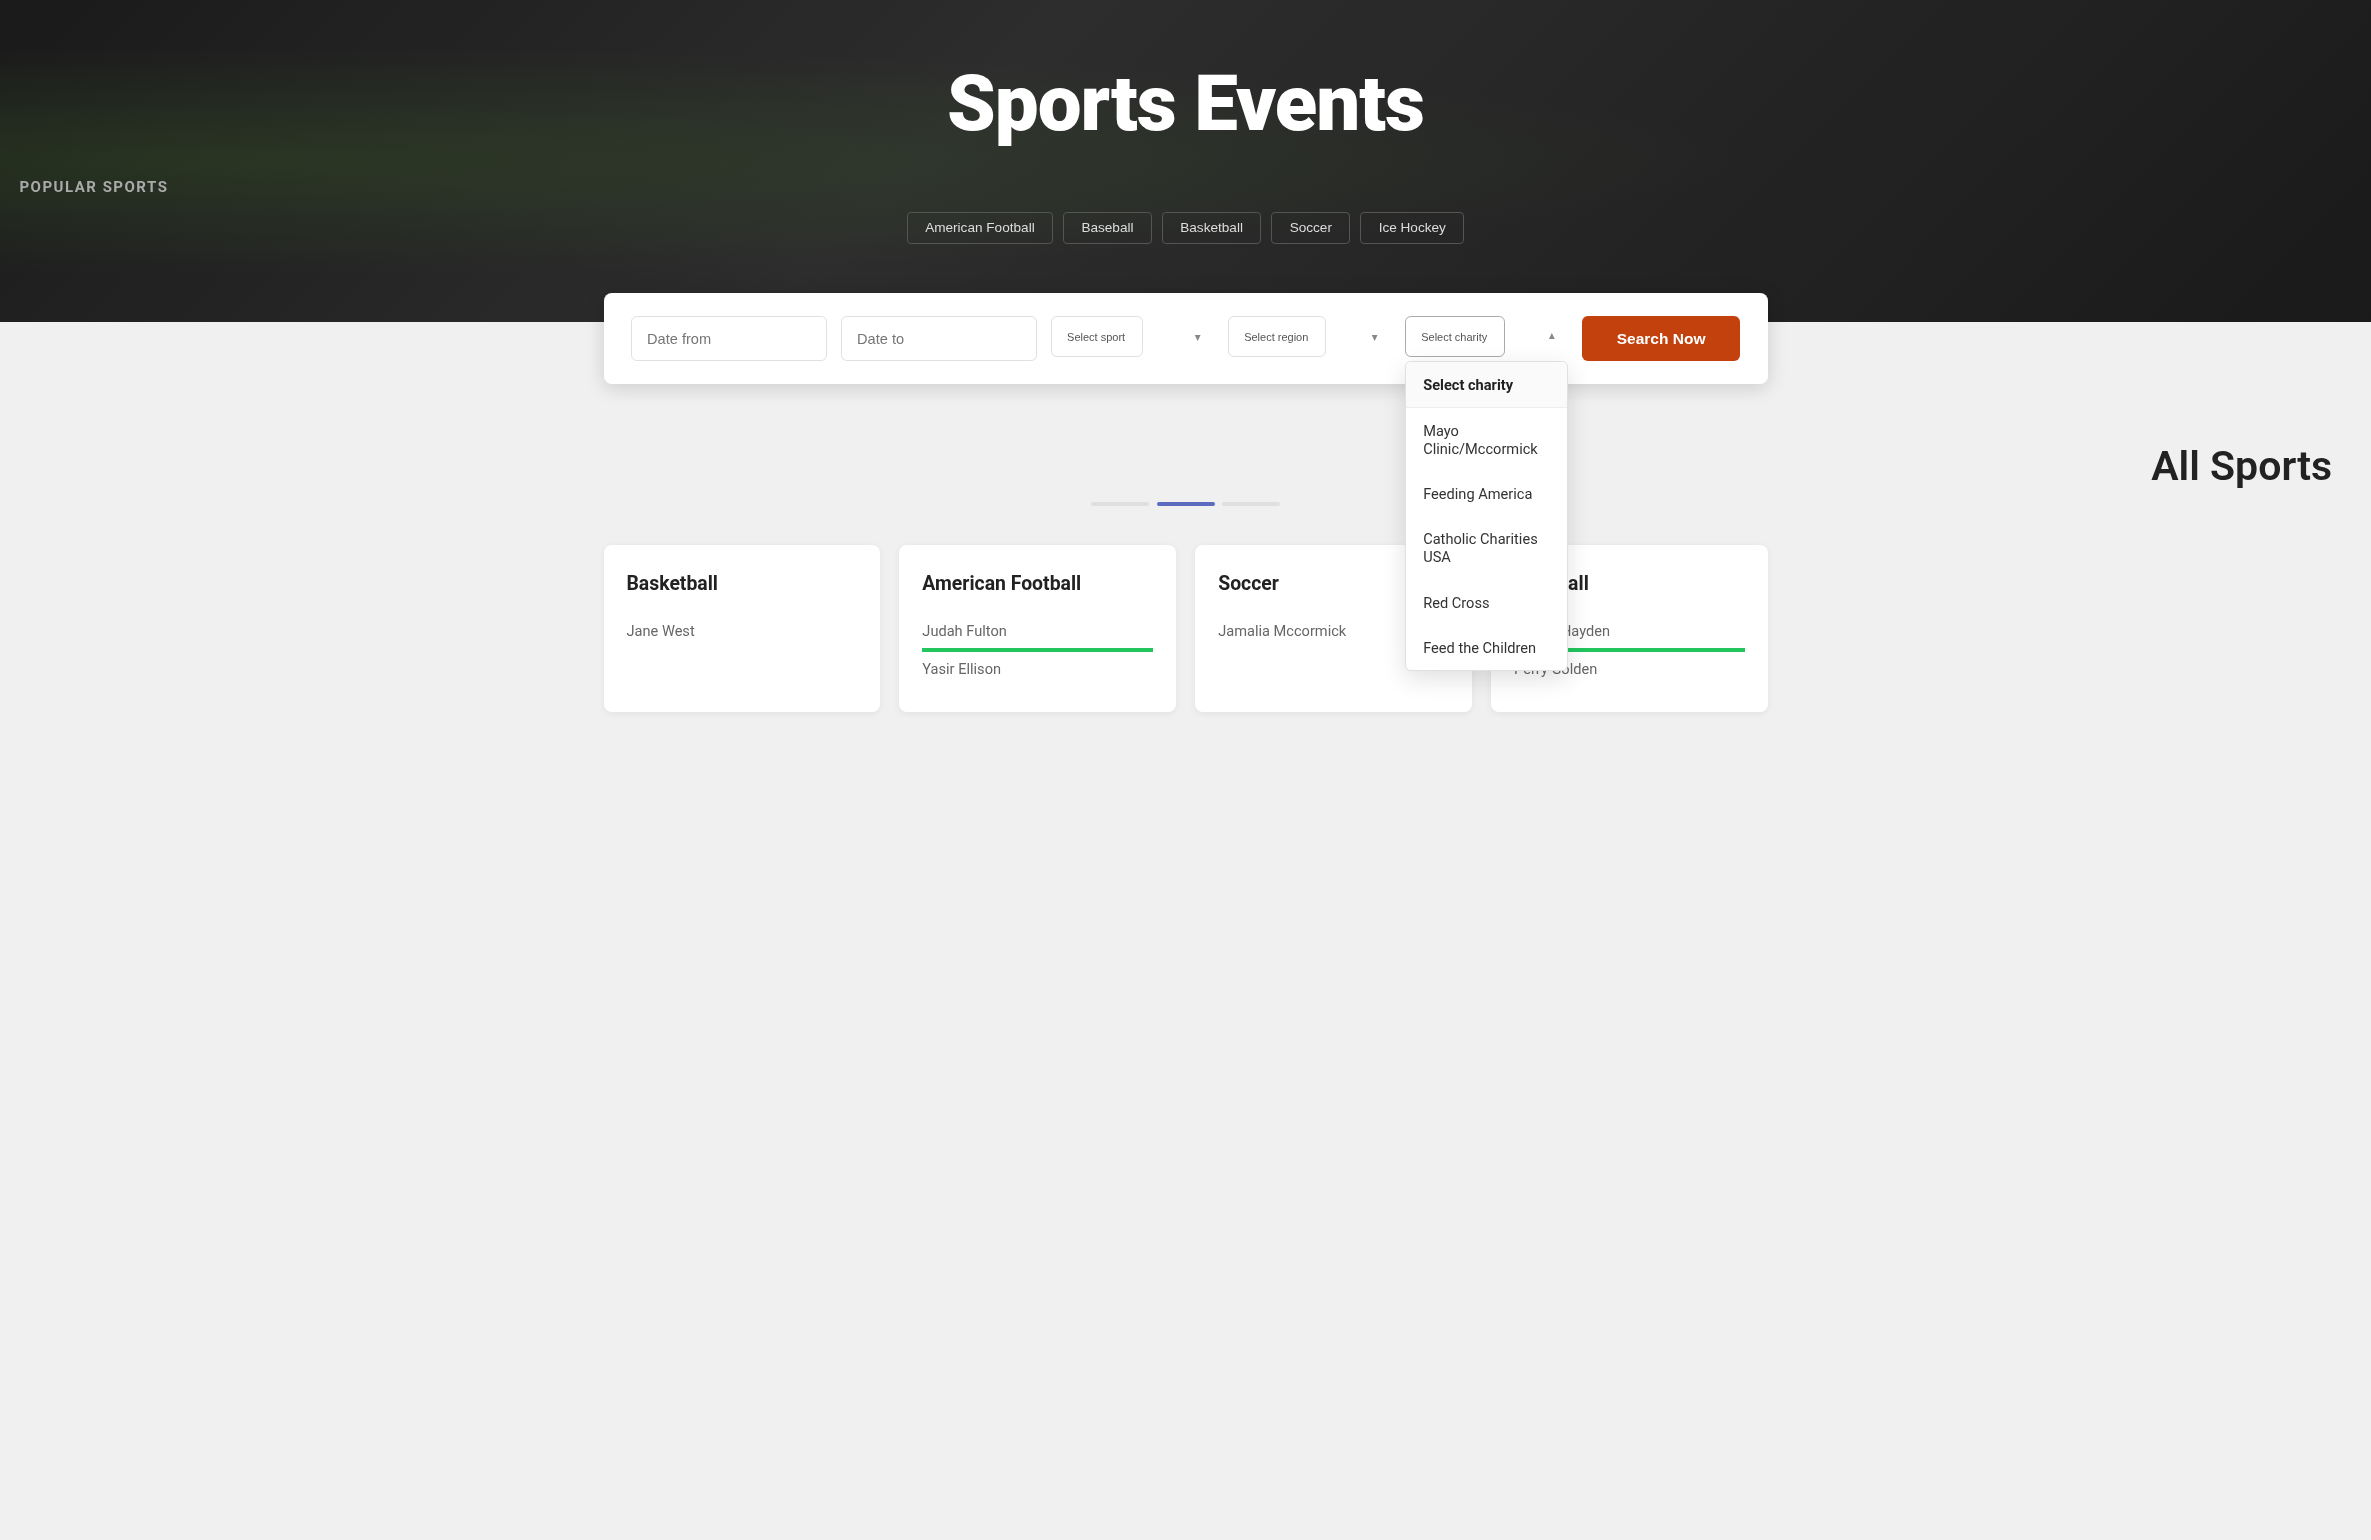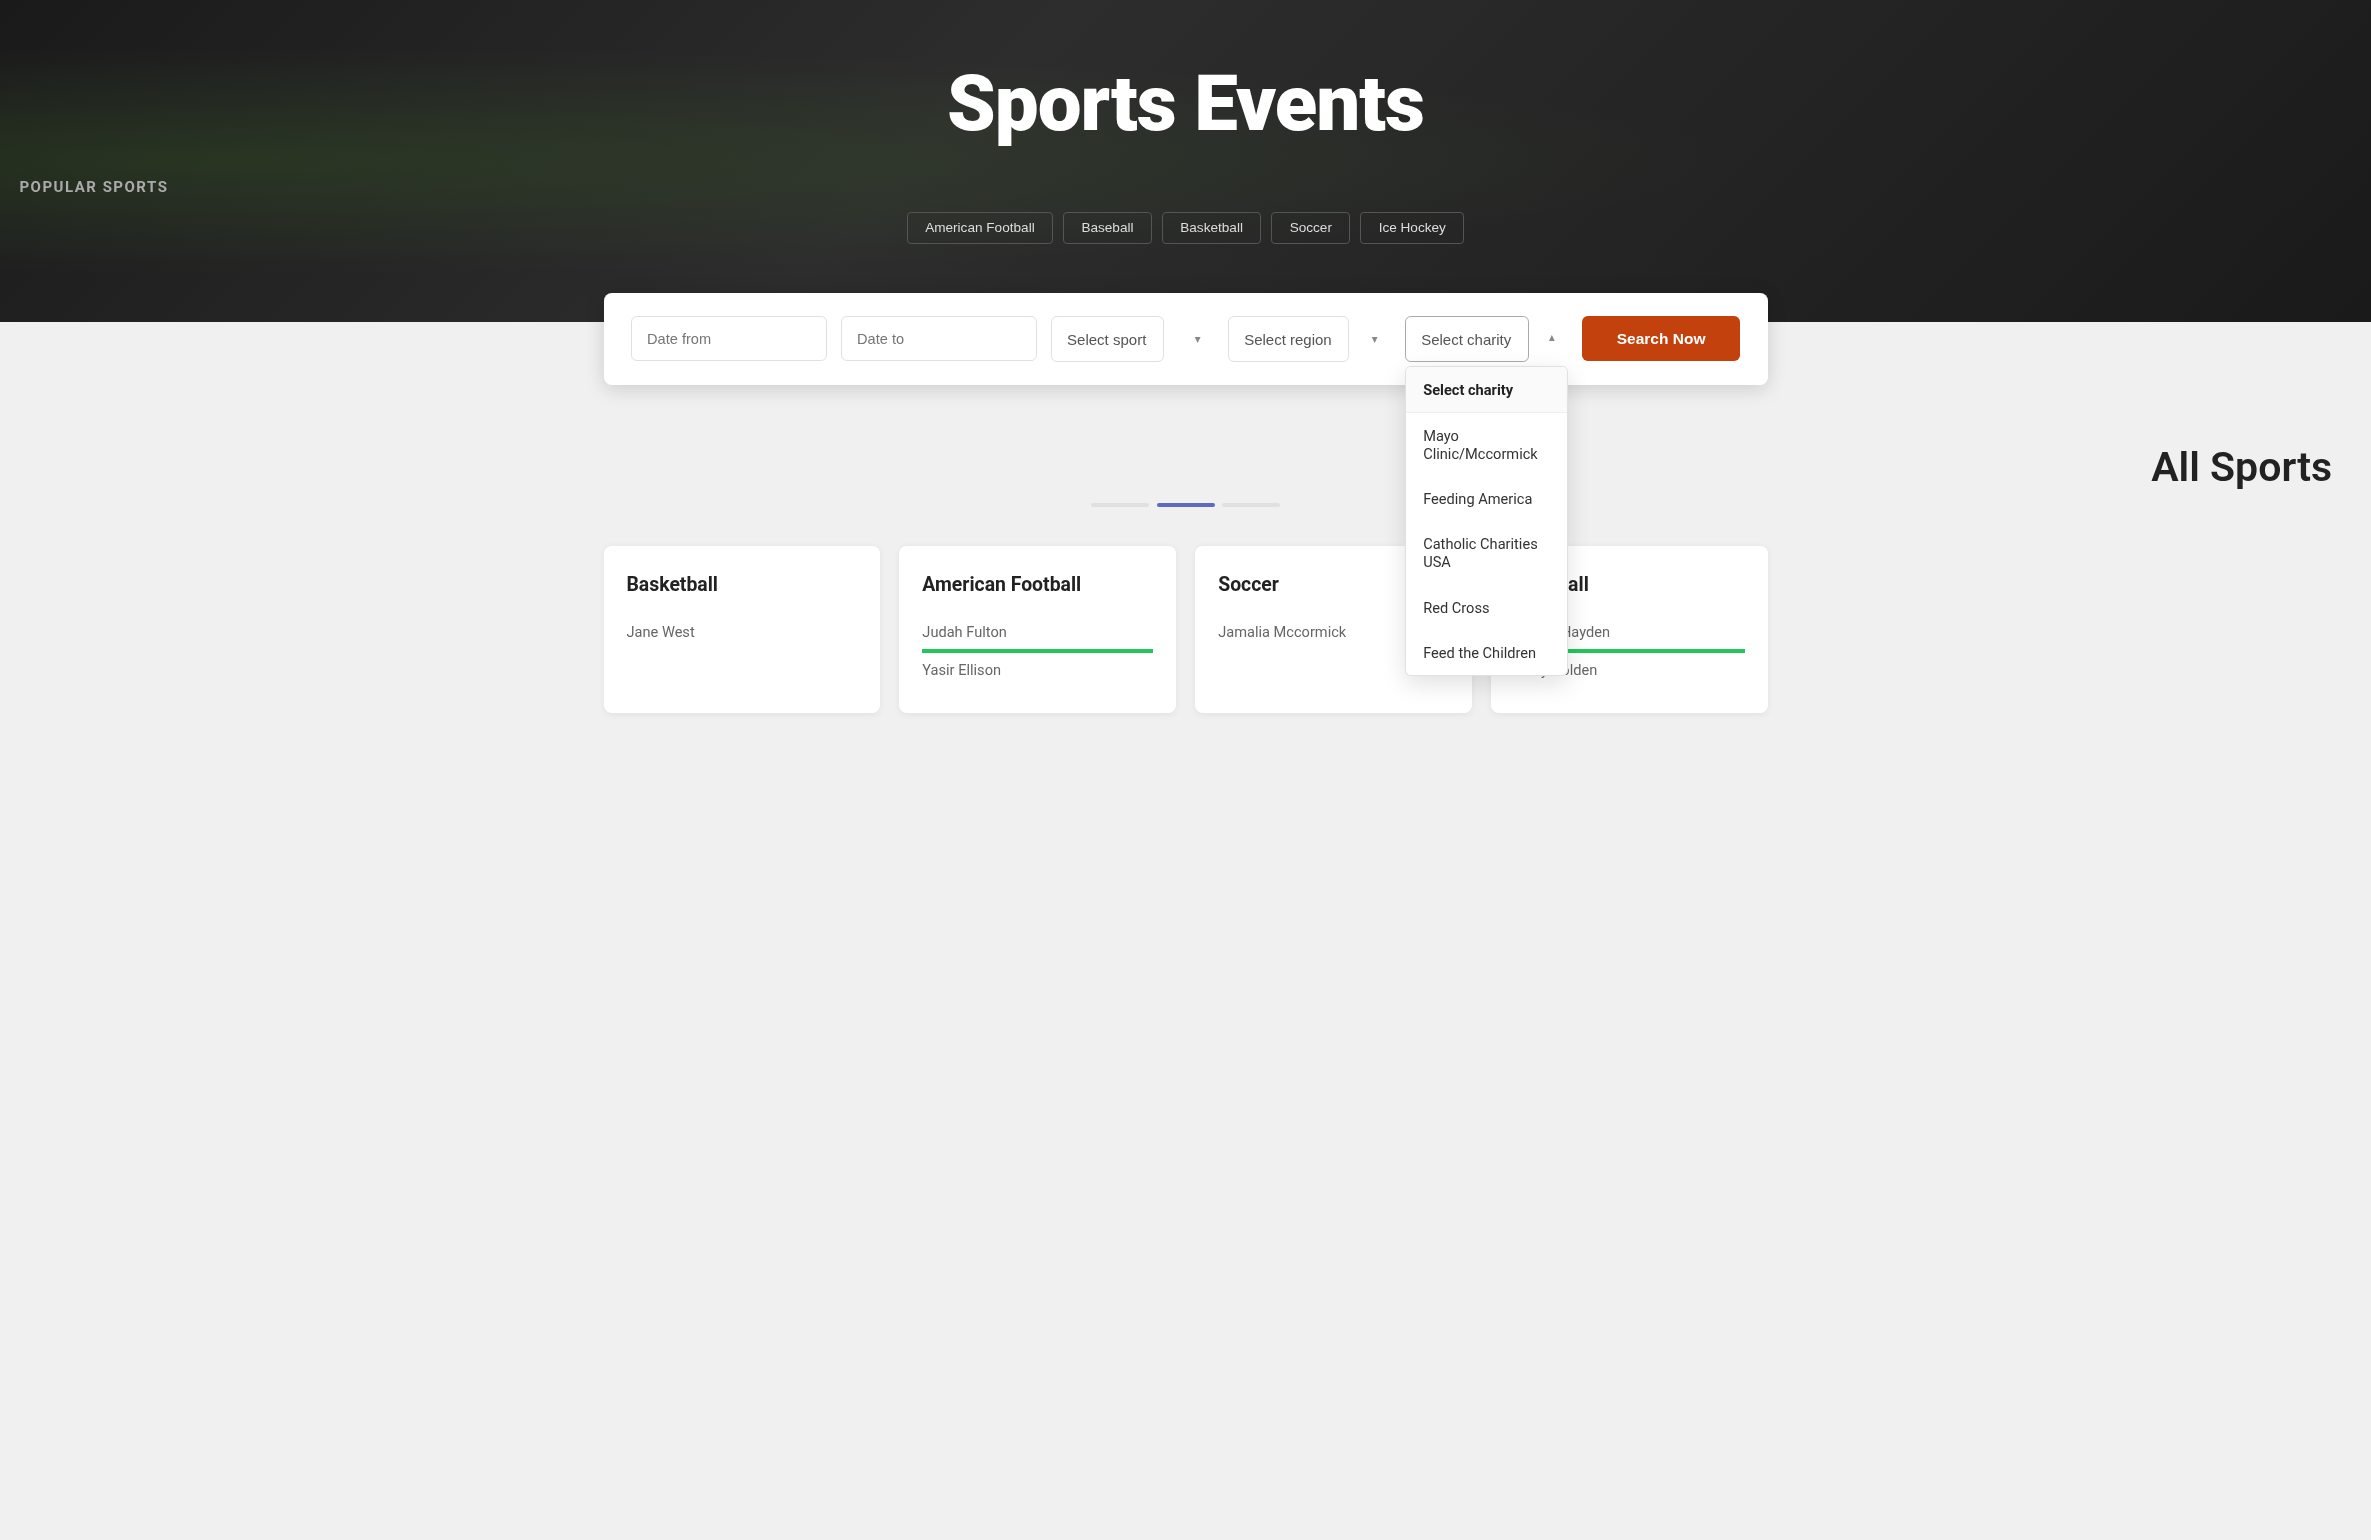--- a/index.html
+++ b/index.html
@@ -95,21 +95,21 @@
       color: #999;
       outline: none;
       min-width: 0;
     }
 
     .search-select {
       flex: 1;
       padding: 13.6px 15.5px;
       border: 1.5px solid #e0e0e0;
       border-radius: 5.8px;
-      font-size: 15px;
+      font-size: 11px;
       color: #555;
       outline: none;
       background: #fff;
       appearance: none;
       -webkit-appearance: none;
       cursor: pointer;
       min-width: 0;
       position: relative;
     }
 

